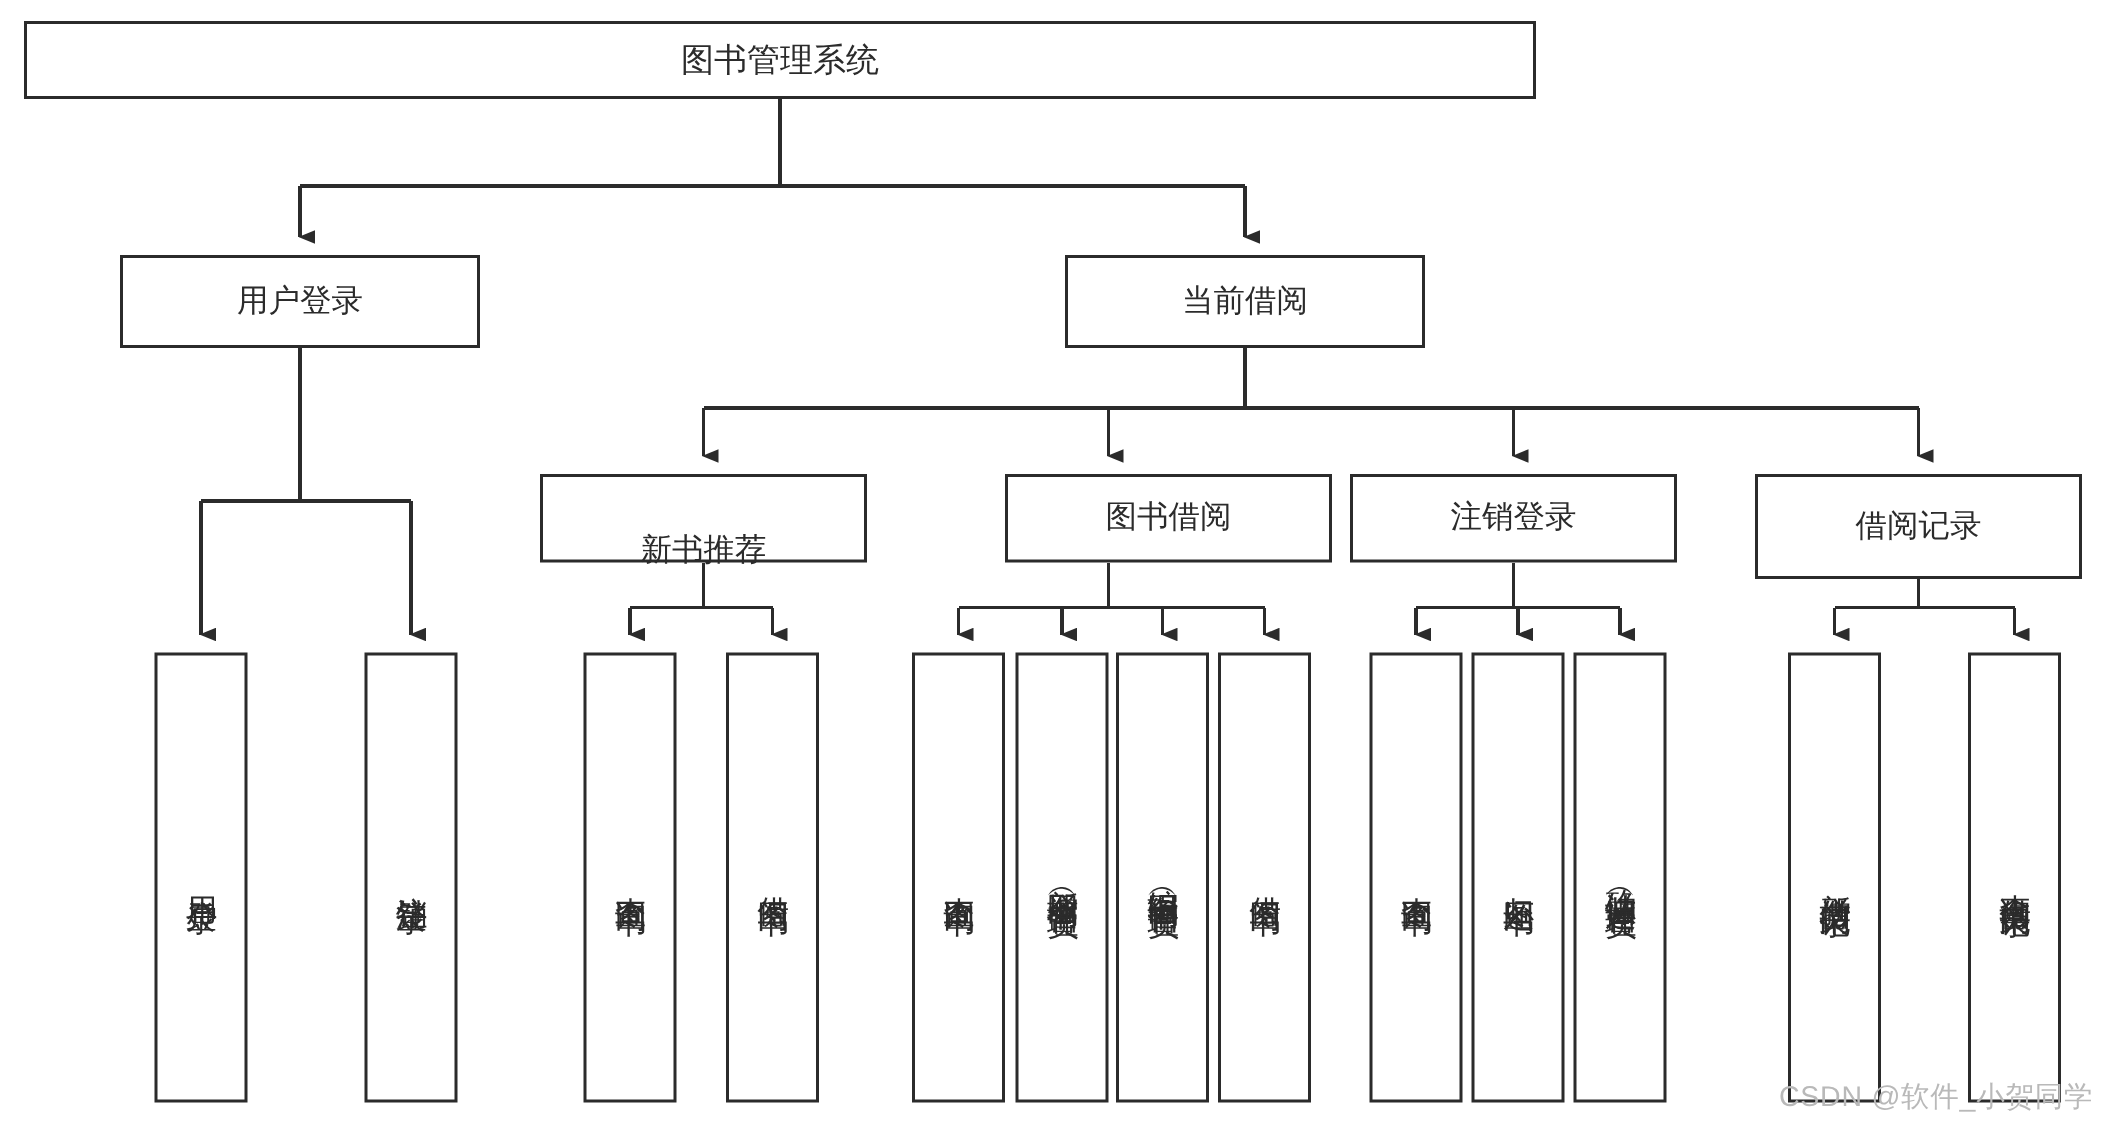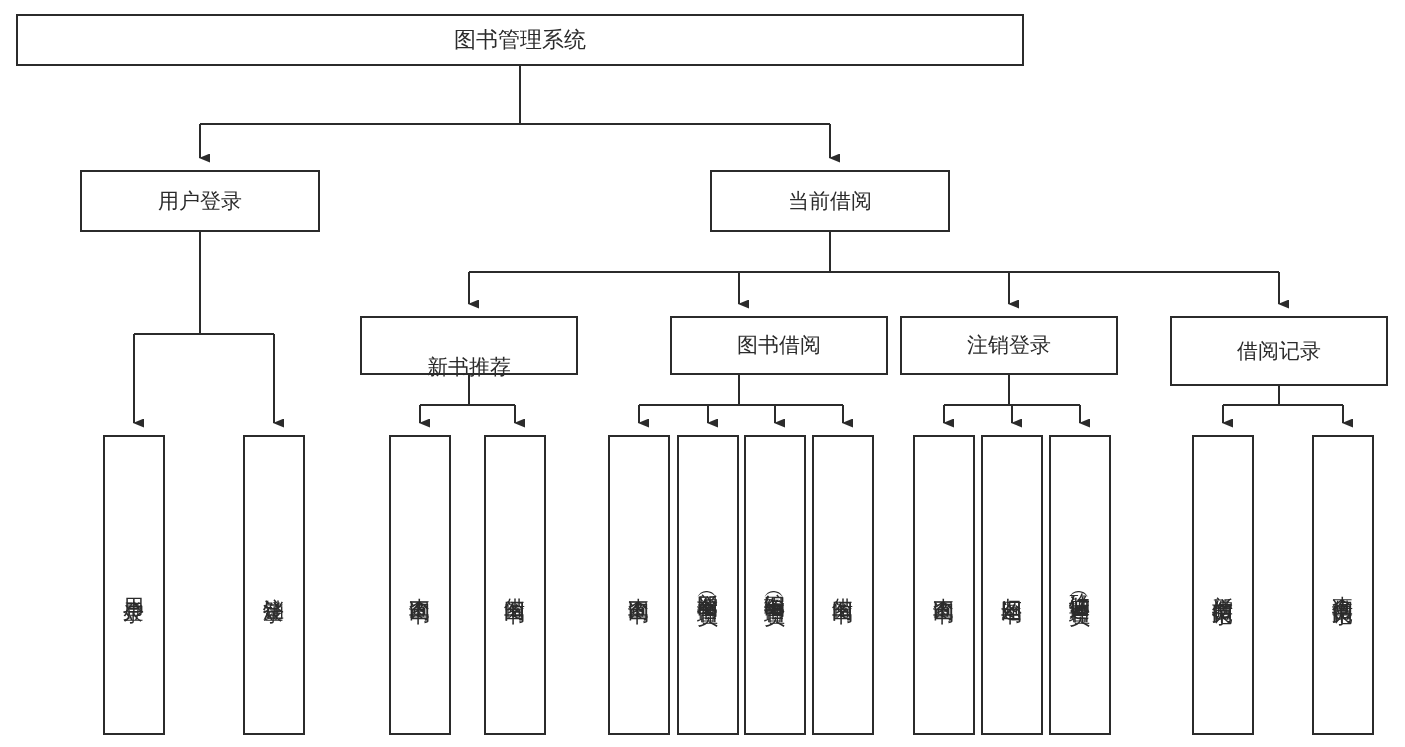--- a/index.html
+++ b/index.html
@@ -147,13 +147,14 @@
         <span class="label" style="color: rgb(43, 43, 43);">确认归还（管理员）</span>
       </div>
       <div class="node vert" style="left: 1192px; top: 435px; width: 62px; height: 300px; border-color: rgb(43, 43, 43); background: rgb(255, 255, 255);">
         <span class="label" style="color: rgb(43, 43, 43);">新增借阅记录</span>
       </div>
       <div class="node vert" style="left: 1312px; top: 435px; width: 62px; height: 300px; border-color: rgb(43, 43, 43); background: rgb(255, 255, 255);">
         <span class="label" style="color: rgb(43, 43, 43);">查询借阅记录</span>
       </div>
     </div>
 
+  <div class="watermark" style="left: 1186px; top: 718px; color: rgb(185, 185, 185);">CSDN @软件_小贺同学</div>
 </div>
 
 </body></html>

